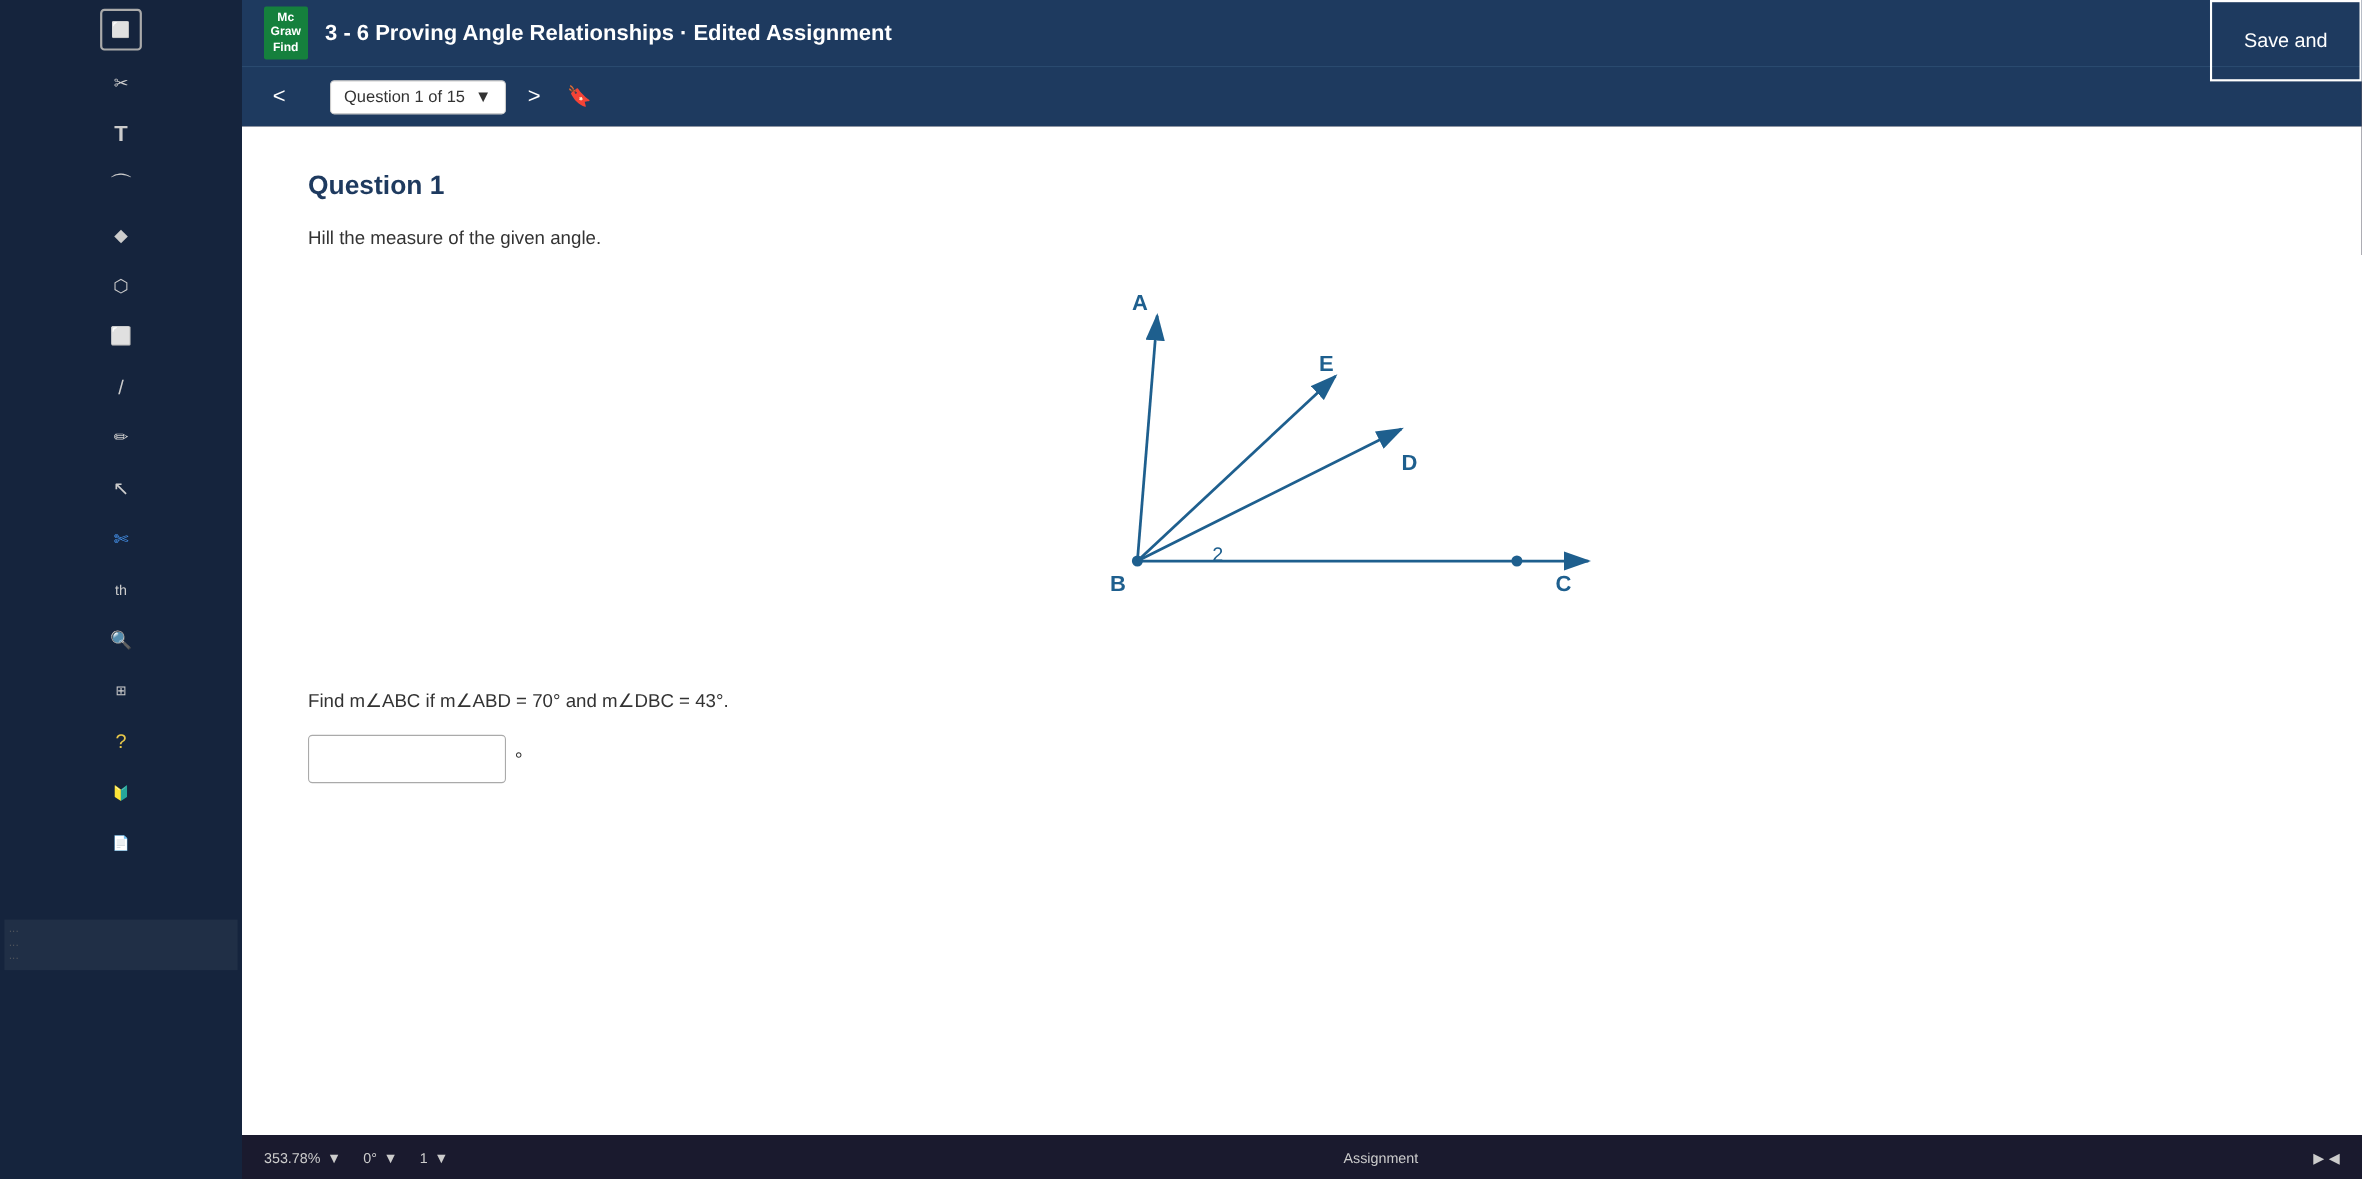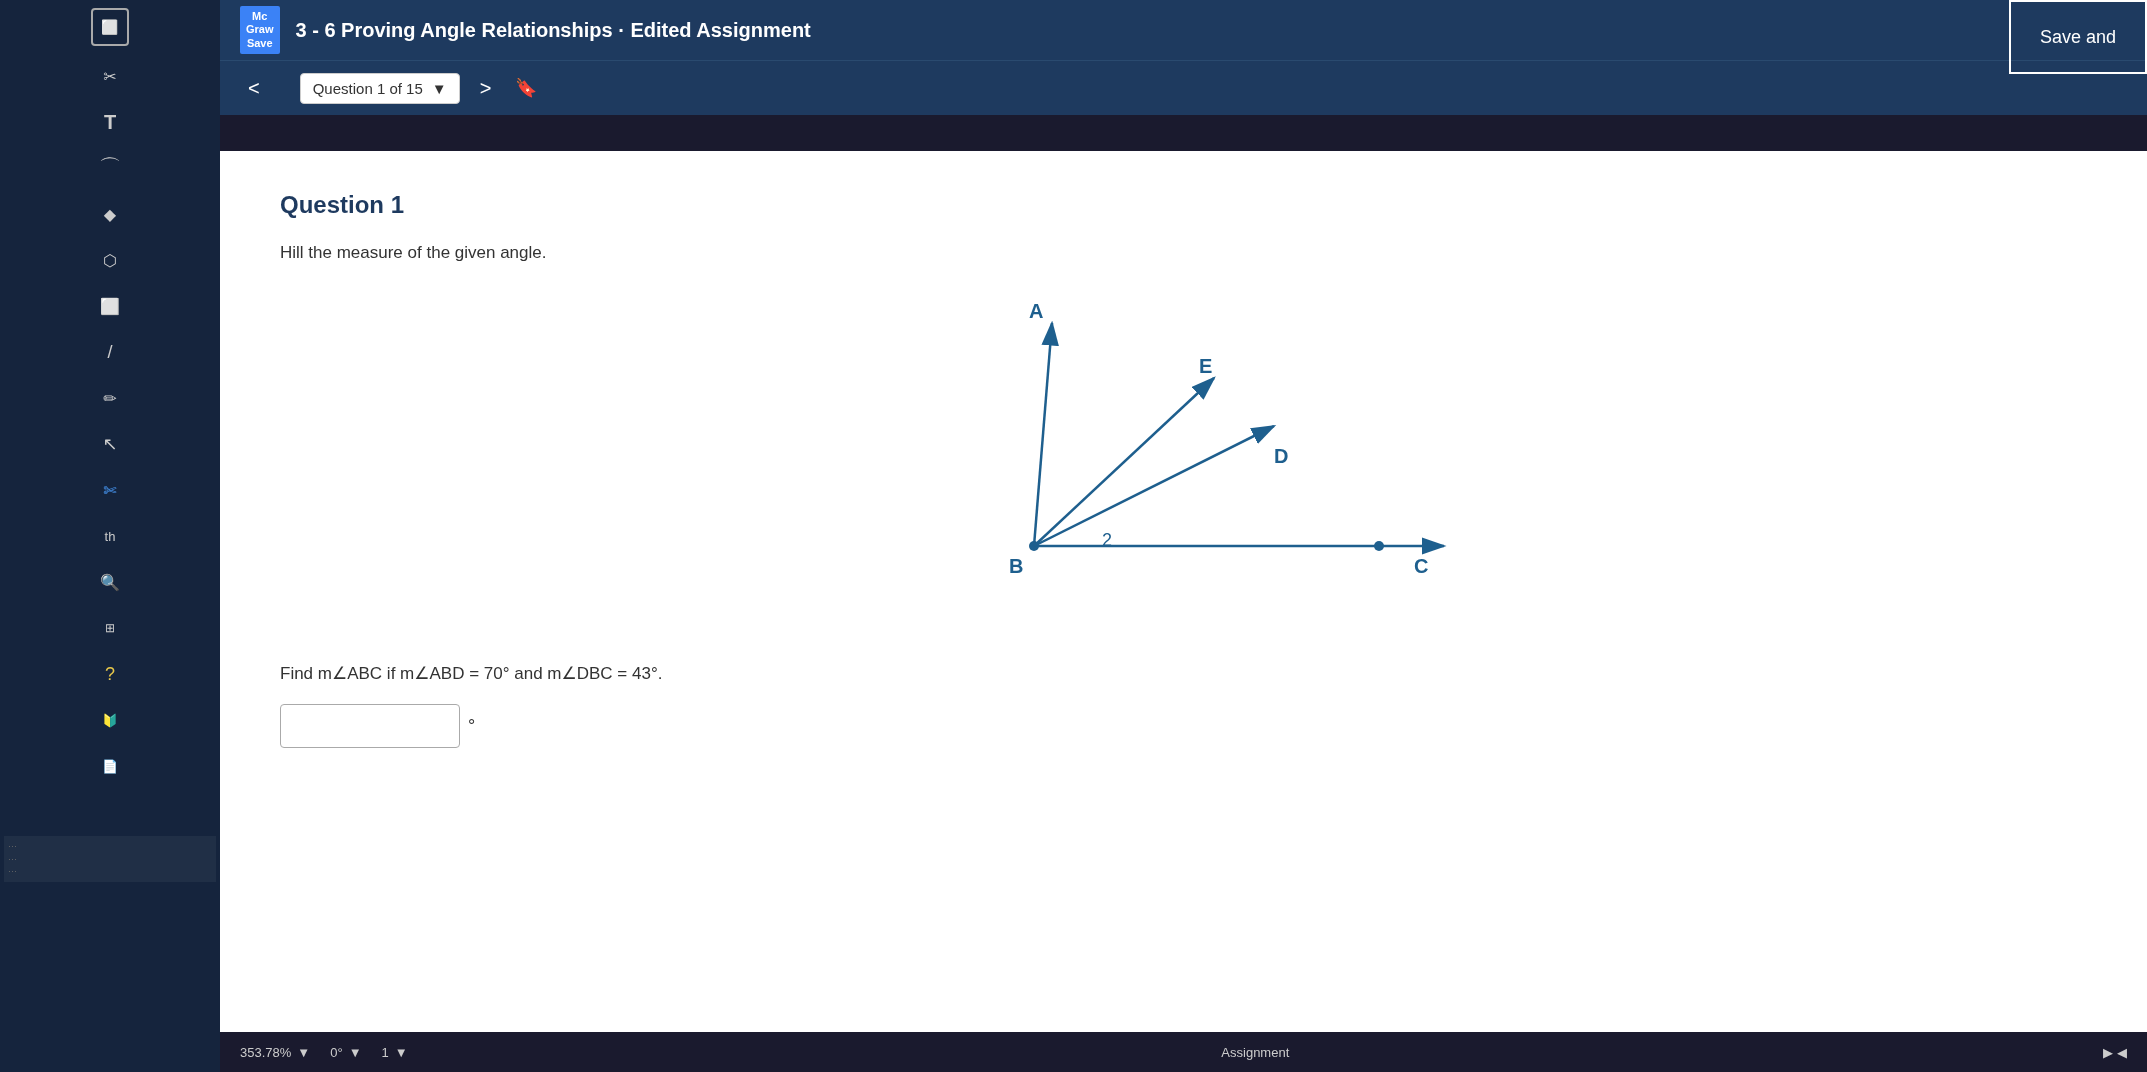--- a/index.html
+++ b/index.html
@@ -22,21 +22,21 @@
     
     .top-nav {
       background: #1e3a5f;
       height: 60px;
       display: flex;
       align-items: center;
       padding: 0 20px;
       gap: 16px;
     }
     .logo-box {
-      background: #3b82f6;
+      background: #15803d;
       color: white;
       font-size: 11px;
       font-weight: bold;
       padding: 4px 6px;
       line-height: 1.2;
       border-radius: 2px;
       text-align: center;
     }
     .nav-title {
       color: white;
@@ -99,21 +99,20 @@
       margin-left: 4px;
     }
 
     
     .content {
       flex: 1;
       background: white;
       padding: 40px 60px;
       overflow-y: auto;
       position: relative;
-      margin-top: 36px;
     }
 
     .question-title {
       color: #1e3a5f;
       font-size: 24px;
       font-weight: bold;
       margin-bottom: 24px;
     }
 
     .question-prompt {
@@ -256,21 +255,21 @@
     </div>
   </div>
 </div>
 
 <div class="main-area">
 
   <div class="top-nav">
     <div class="logo-box">
       <span>Mc</span><br>
       <span>Graw</span><br>
-      <span>Save</span>
+      <span>Find</span>
     </div>
     <div class="nav-title">3 - 6 Proving Angle Relationships · Edited Assignment</div>
   </div>
 
   <div class="question-nav">
     <button class="nav-btn">&lt;</button>
     <div class="question-selector">
       <span>Question 1 of 15</span>
       <span style="margin-left:auto;">▼</span>
     </div>

